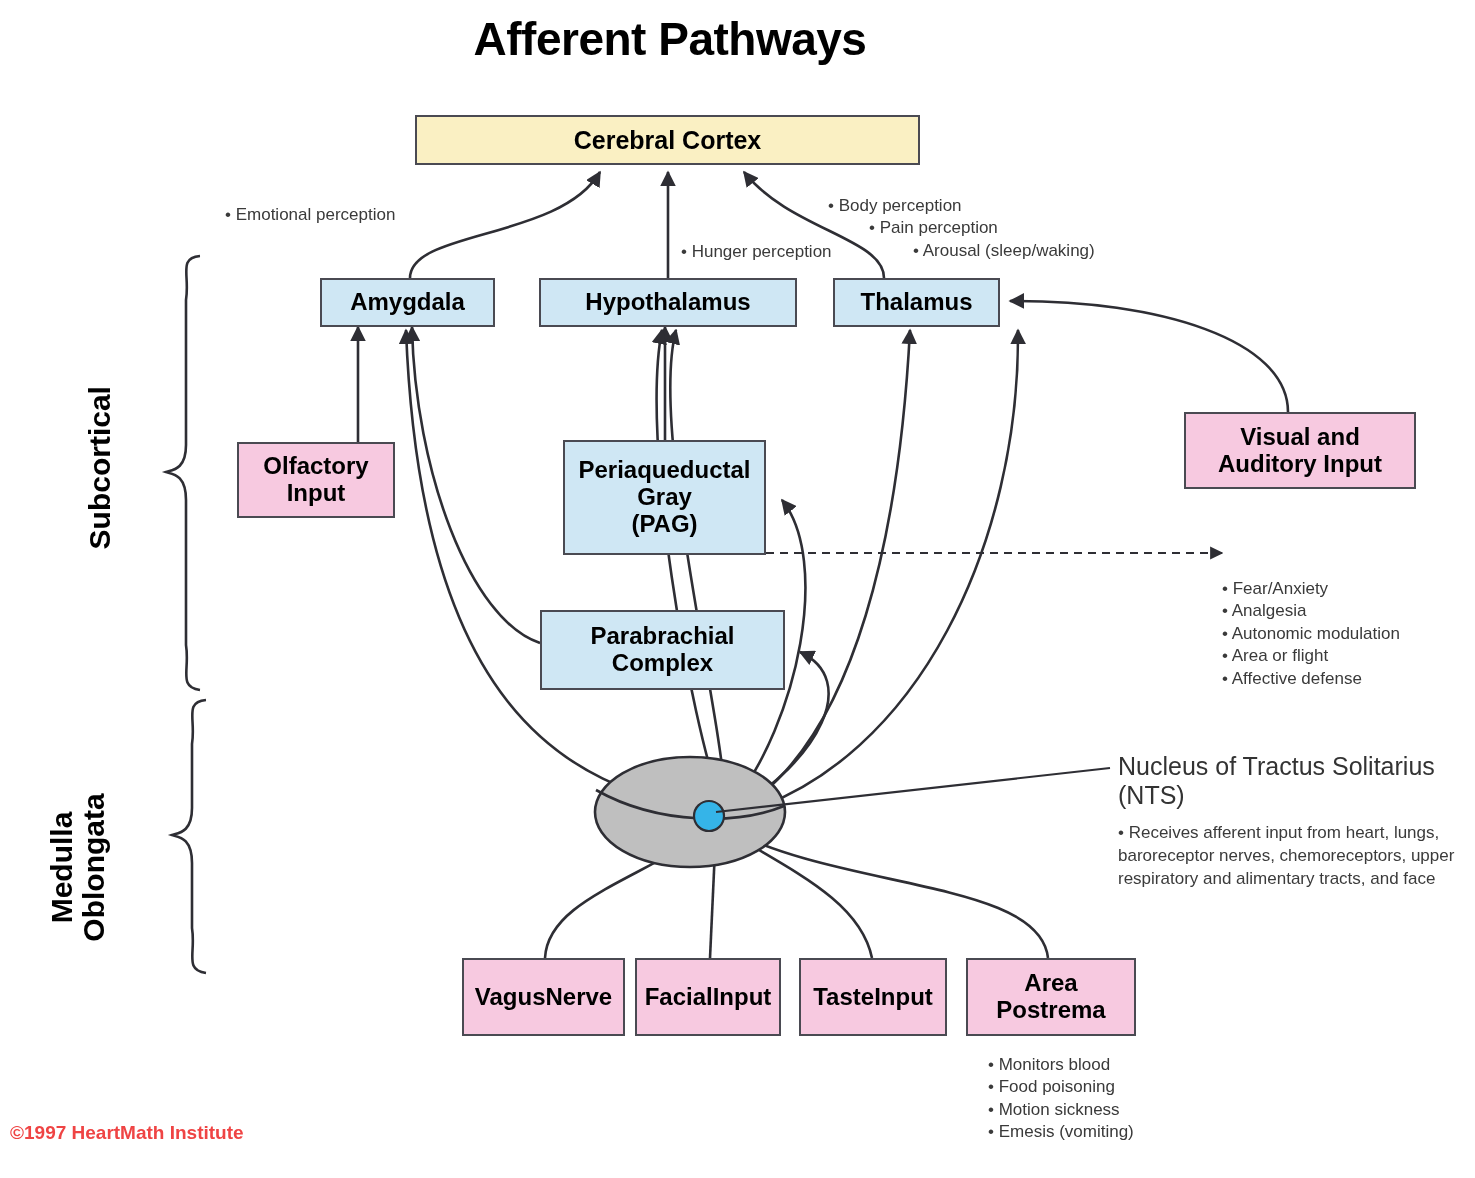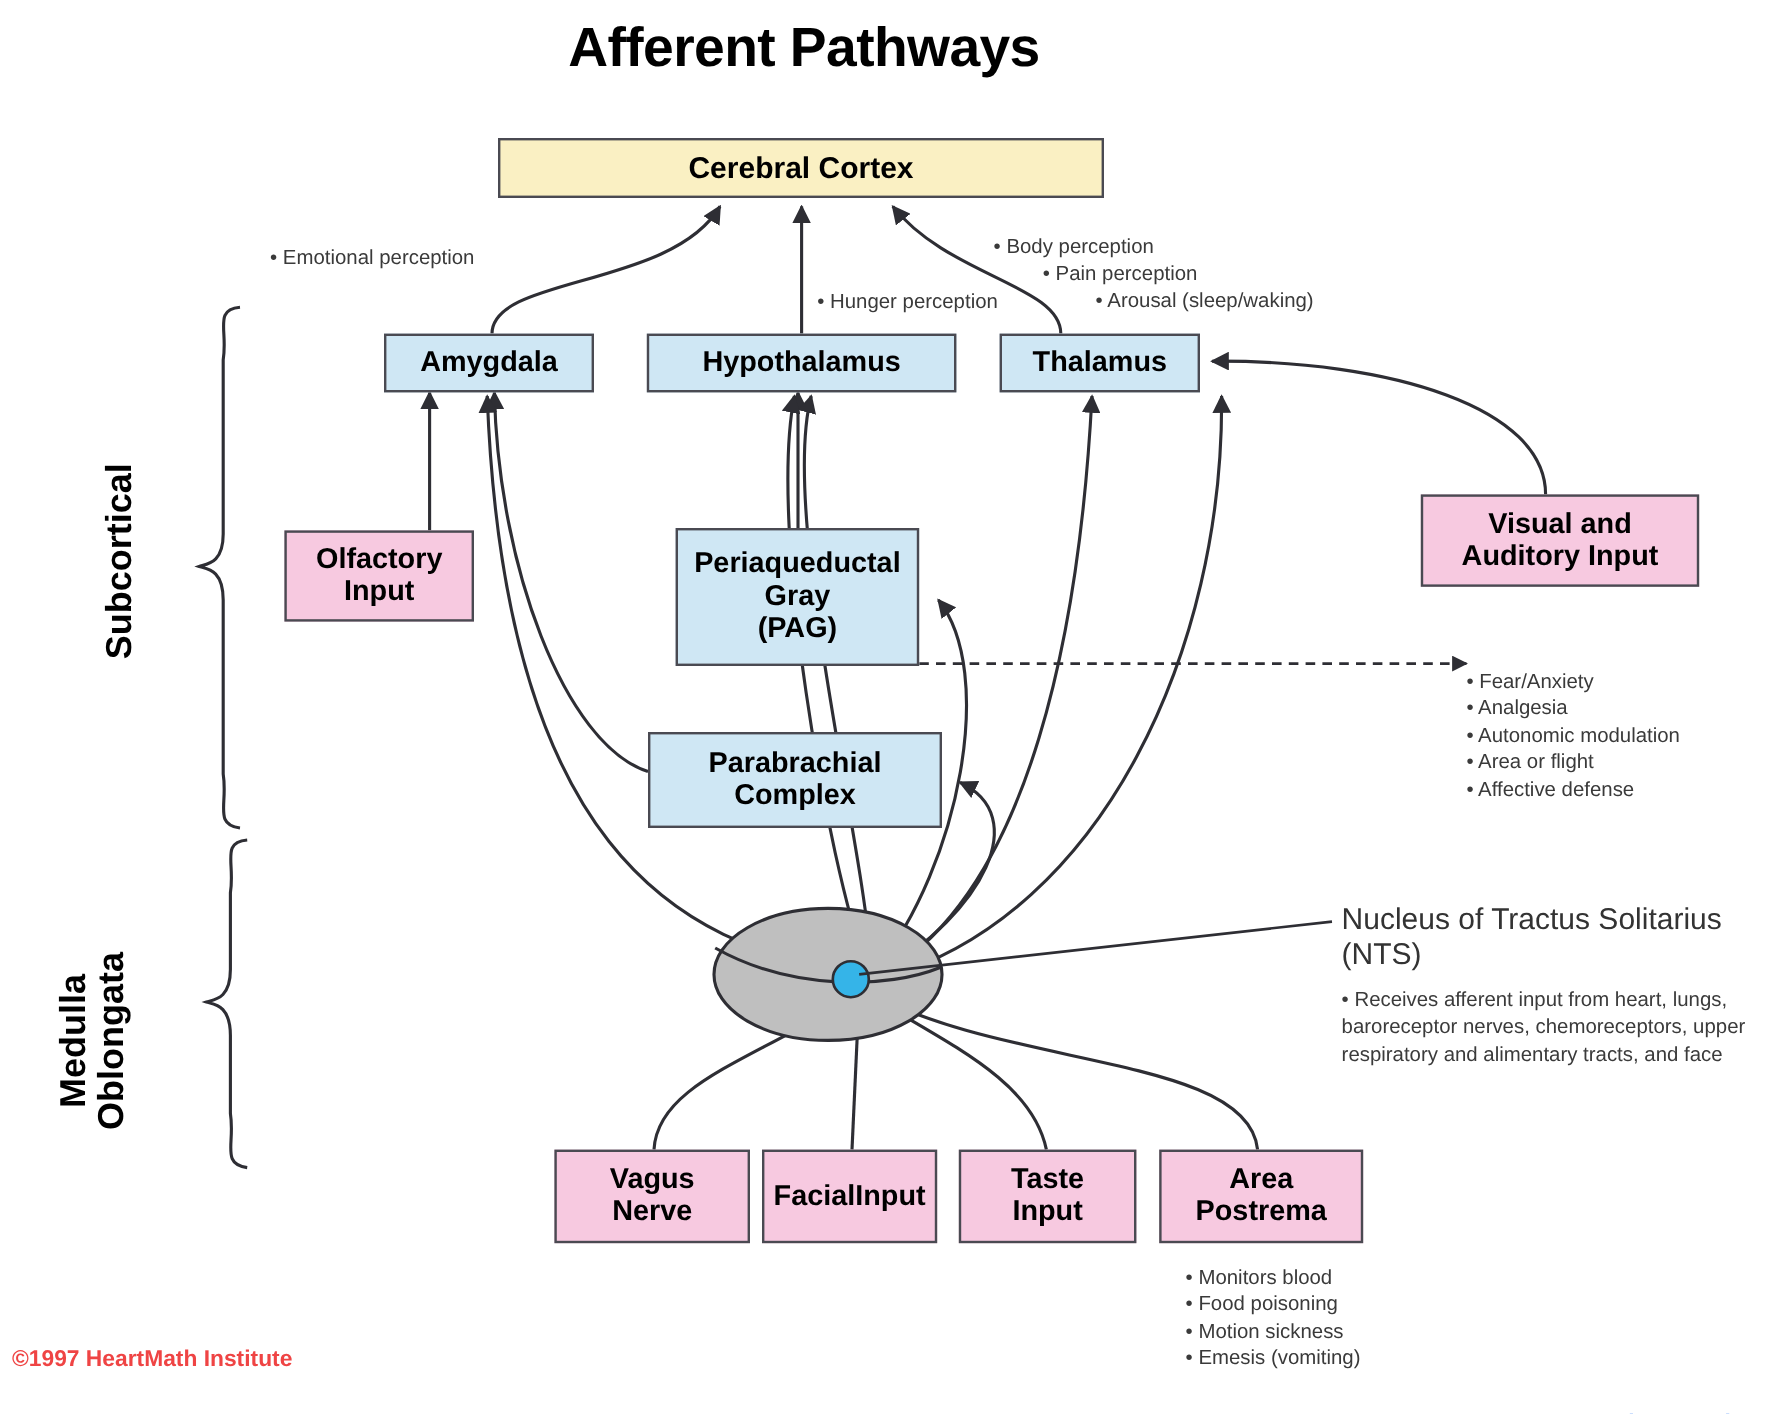--- a/index.html
+++ b/index.html
@@ -152,31 +152,31 @@
   <div class="node pink" style="left:1184px;top:412px;width:232px;height:77px;flex-direction:column;">
     <span>Visual and</span>
     <span>Auditory Input</span>
   </div>
 
   <div class="node blue" style="left:540px;top:610px;width:245px;height:80px;flex-direction:column;">
     <span>Parabrachial</span>
     <span>Complex</span>
   </div>
 
-  <div class="node pink" style="left:462px;top:958px;width:163px;height:78px;flex-direction:column;">
+  <div class="node pink" style="left:462px;top:958px;width:163px;height:78px;">
     <span>Vagus</span>
     <span>Nerve</span>
   </div>
 
   <div class="node pink" style="left:635px;top:958px;width:146px;height:78px;flex-direction:row;">
     <span>Facial</span>
     <span>Input</span>
   </div>
 
-  <div class="node pink" style="left:799px;top:958px;width:148px;height:78px;flex-direction:column;">
+  <div class="node pink" style="left:799px;top:958px;width:148px;height:78px;flex-direction:row;">
     <span>Taste</span>
     <span>Input</span>
   </div>
 
   <div class="node pink" style="left:966px;top:958px;width:170px;height:78px;flex-direction:column;">
     <span>Area</span>
     <span>Postrema</span>
   </div>
 
   <div class="bullets" style="left:225px;top:204px;">
@@ -190,21 +190,21 @@
   <div class="bullets" style="left:828px;top:195px;">
     <div>• Body perception</div>
   </div>
   <div class="bullets" style="left:869px;top:217px;">
     <div>• Pain perception</div>
   </div>
   <div class="bullets" style="left:913px;top:240px;">
     <div>• Arousal (sleep/waking)</div>
   </div>
 
-  <div class="bullets" style="left:1222px;top:557px;">
+  <div class="bullets" style="left:1222px;top:578px;">
     <div>• Fear/Anxiety</div>
     <div>• Analgesia</div>
     <div>• Autonomic modulation</div>
     <div>• Area or flight</div>
     <div>• Affective defense</div>
   </div>
 
   <div class="bullets" style="left:988px;top:1054px;">
     <div>• Monitors blood</div>
     <div>• Food poisoning</div>

